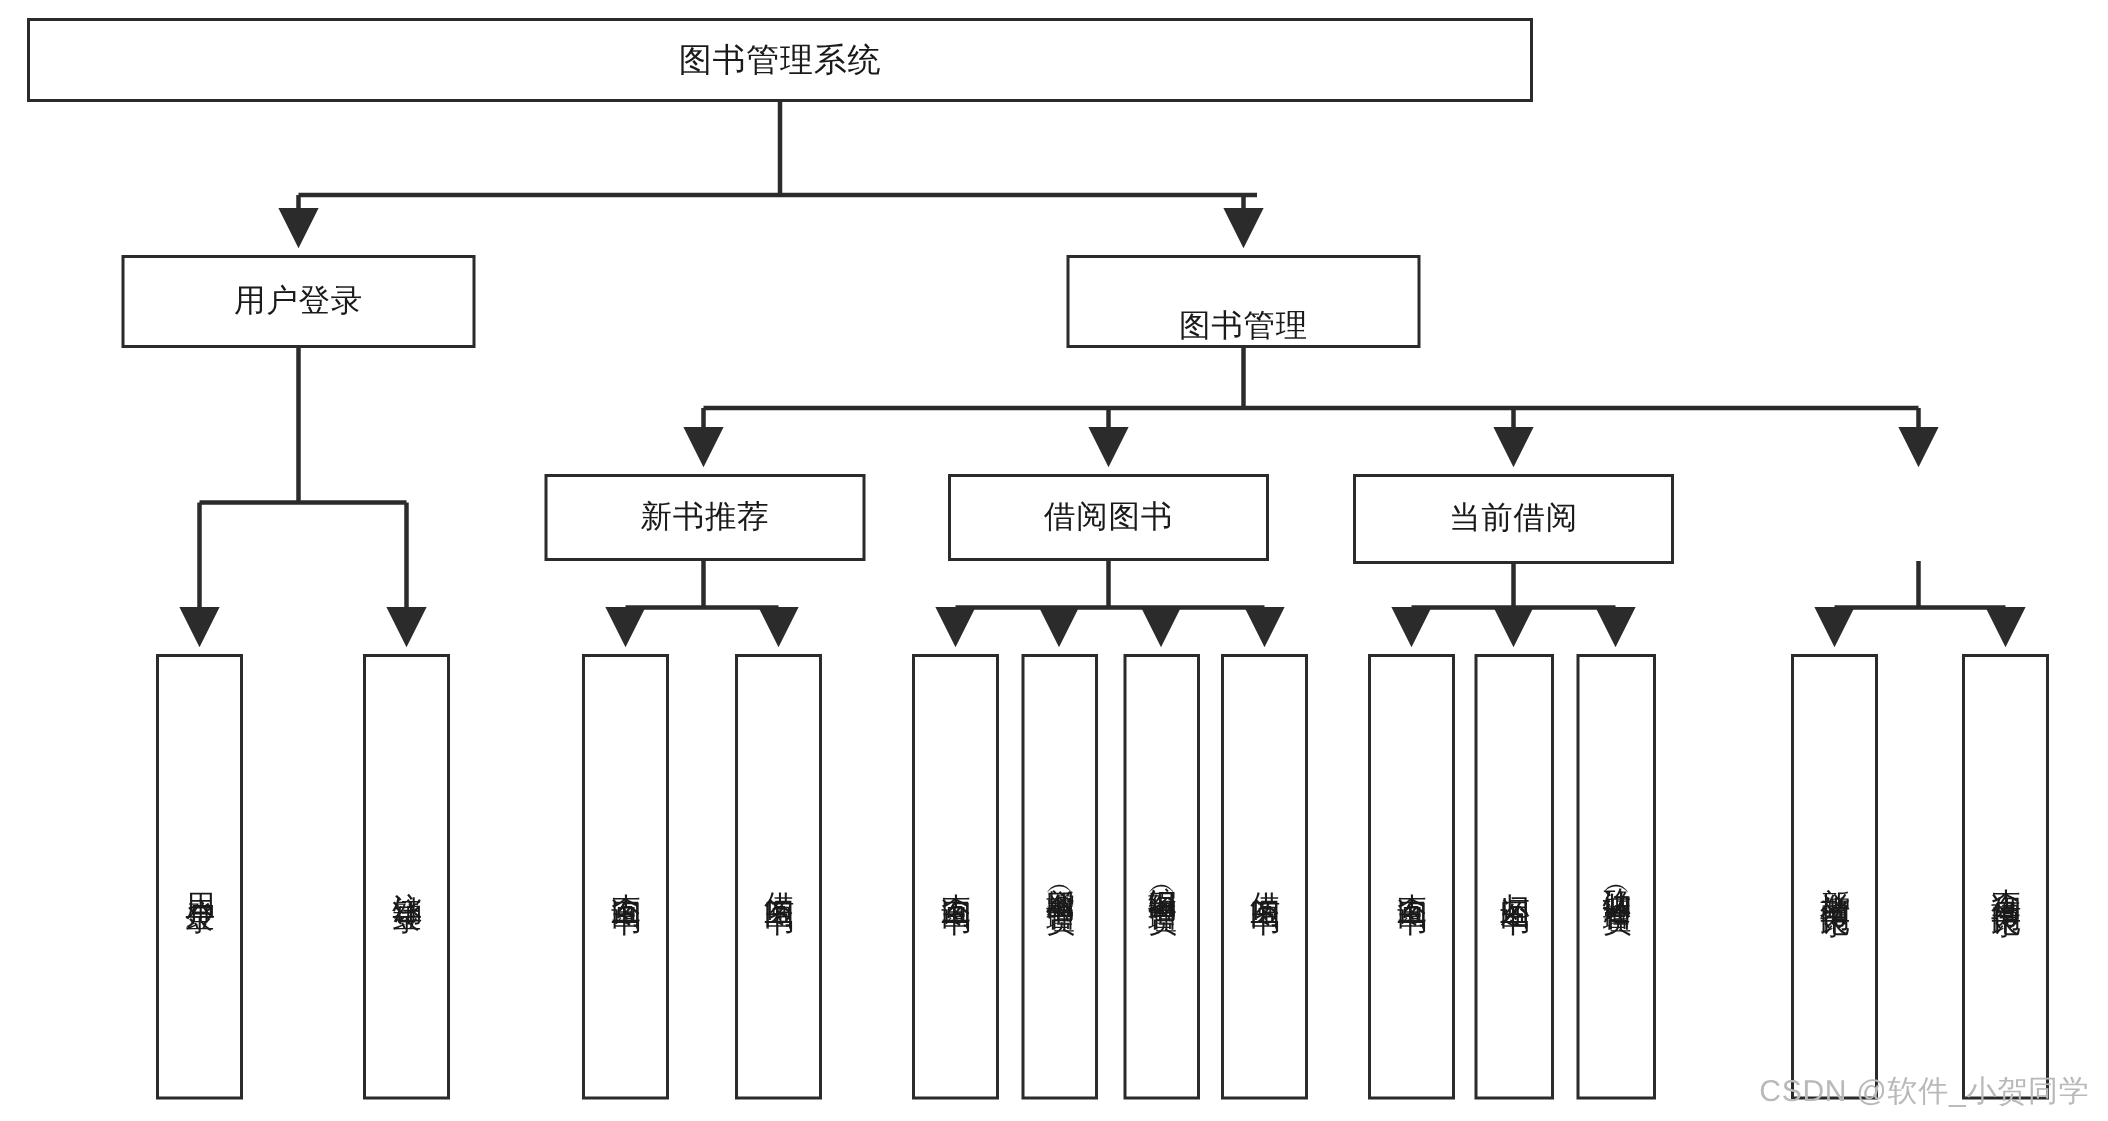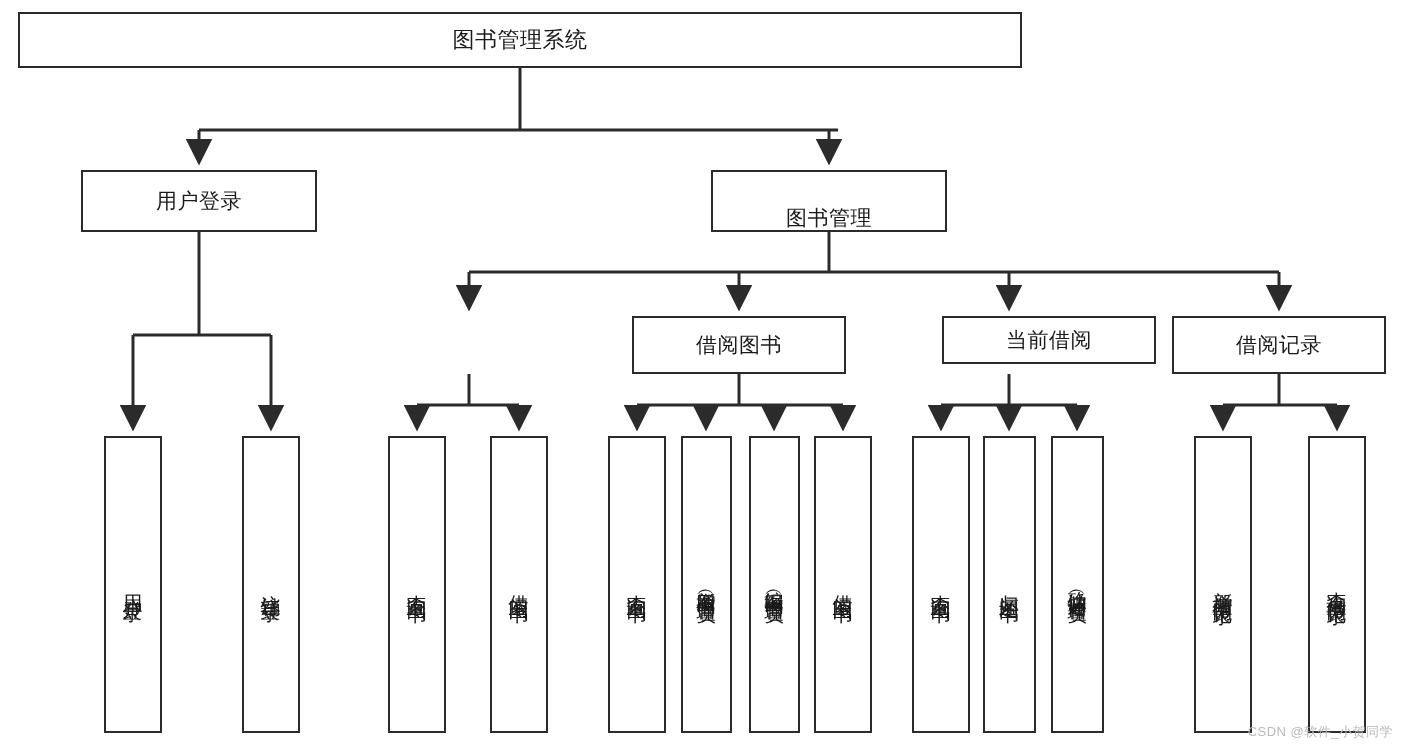--- a/index.html
+++ b/index.html
@@ -66,21 +66,21 @@
     white-space: nowrap;
   }
   .node.vert.narrow .node-label {
     font-size: 19px;
     letter-spacing: 2px;
   }
   .watermark {
     position: absolute;
     right: 12px;
     bottom: 6px;
-    font-size: 13px;
+    font-size: 20px;
     color: #b9b9b9;
     letter-spacing: 0.5px;
     user-select: none;
     white-space: nowrap;
   }
 </style>
 </head>
 <body>
 
 <div id="diagram-canvas">
@@ -139,28 +139,28 @@
     <span class="node-label">图书管理系统</span>
   </div>
 
   <div class="node horiz" style="left:81px; top:170px; width:236px; height:62px;">
     <span class="node-label">用户登录</span>
   </div>
   <div class="node horiz" style="left:711px; top:170px; width:236px; height:62px;align-items:flex-end;">
     <span class="node-label">图书管理</span>
   </div>
 
+  <div class="node horiz" style="left:363px; top:316px; width:214px; height:58px;">
+    <span class="node-label">新书推荐</span>
+  </div>
   <div class="node horiz" style="left:632px; top:316px; width:214px; height:58px;">
     <span class="node-label">借阅图书</span>
   </div>
-  <div class="node horiz" style="left:942px; top:316px; width:214px; height:48px;">
+  <div class="node horiz" style="left:902px; top:316px; width:214px; height:60px;">
     <span class="node-label">当前借阅</span>
-  </div>
-  <div class="node horiz" style="left:1172px; top:316px; width:214px; height:58px;">
-    <span class="node-label">借阅记录</span>
   </div>
 
   <div class="node vert" style="left:104px; top:436px; width:58px; height:297px;">
     <span class="node-label">用户登录</span>
   </div>
   <div class="node vert" style="left:242px; top:436px; width:58px; height:297px;">
     <span class="node-label">注销登录</span>
   </div>
 
   <div class="node vert" style="left:388px; top:436px; width:58px; height:297px;">

